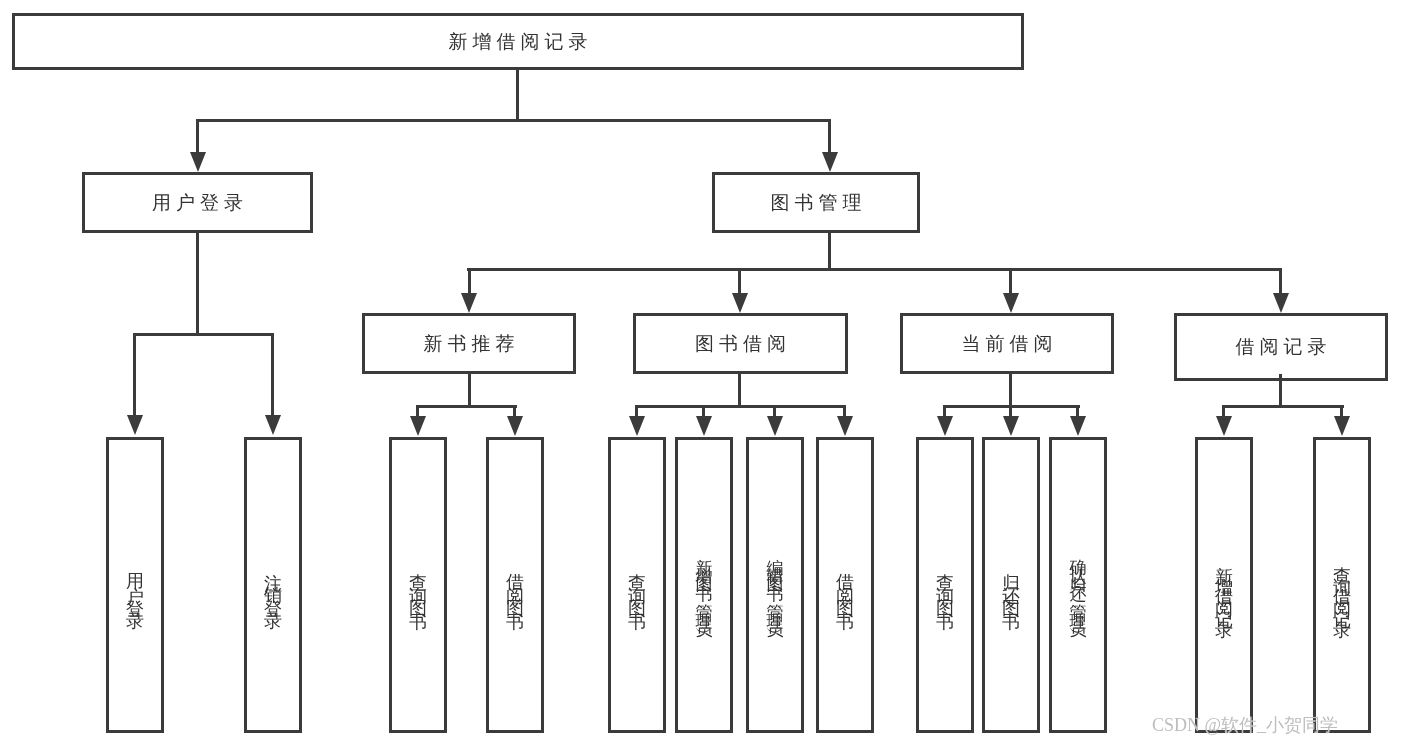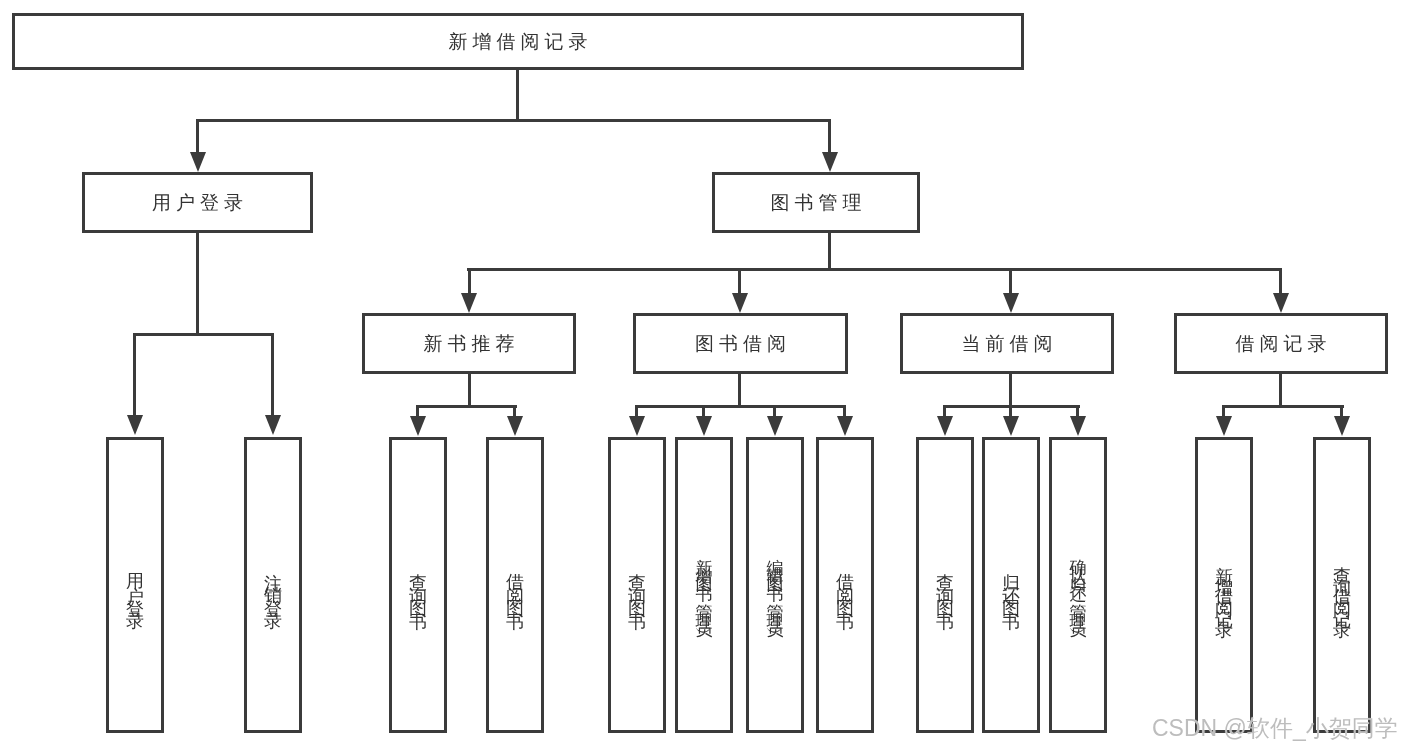--- a/index.html
+++ b/index.html
@@ -51,23 +51,24 @@
     position:absolute;width:0;height:0;
     border-left:8px solid transparent;
     border-right:8px solid transparent;
     border-top:20px solid var(--line);
   }
   
   .watermark{
     position:absolute;
     left:1152px;top:713px;width:250px;
     color:var(--wm);
-    font-size:23px;
+    font-size:18px;
     white-space:nowrap;
     text-shadow:0 0 1px #ffffff;
+    font-family:Liberation Serif, serif;
   }
 </style>
 </head>
 <body>
 
 <div class="canvas">
 
   <div class="node" style="left:12px;top:13px;width:1012px;height:57px;">
     <span class="h-label">新增借阅记录</span>
   </div>
@@ -106,21 +107,21 @@
 
   <div class="node" style="left:633px;top:313px;width:215px;height:61px;">
     <span class="h-label">图书借阅</span>
   </div>
   <div class="node" style="left:362px;top:313px;width:214px;height:61px;">
     <span class="h-label">新书推荐</span>
   </div>
   <div class="node" style="left:894px;top:313px;width:214px;height:61px;margin-left:6px;">
     <span class="h-label">当前借阅</span>
   </div>
-  <div class="node" style="left:1174px;top:313px;width:214px;height:61px;">
+  <div class="node" style="left:1174px;top:313px;width:214px;height:68px;">
     <span class="h-label">借阅记录</span>
   </div>
 
   <div class="vline" style="left:468px;top:374px;height:34px;"></div>
   <div class="hline" style="left:416px;top:405px;width:101px;"></div>
   <div class="vline" style="left:416px;top:405px;height:13px;"></div>
   <div class="arrow" style="left:410px;top:416px;"></div>
   <div class="vline" style="left:513px;top:405px;height:13px;"></div>
   <div class="arrow" style="left:507px;top:416px;"></div>
 

